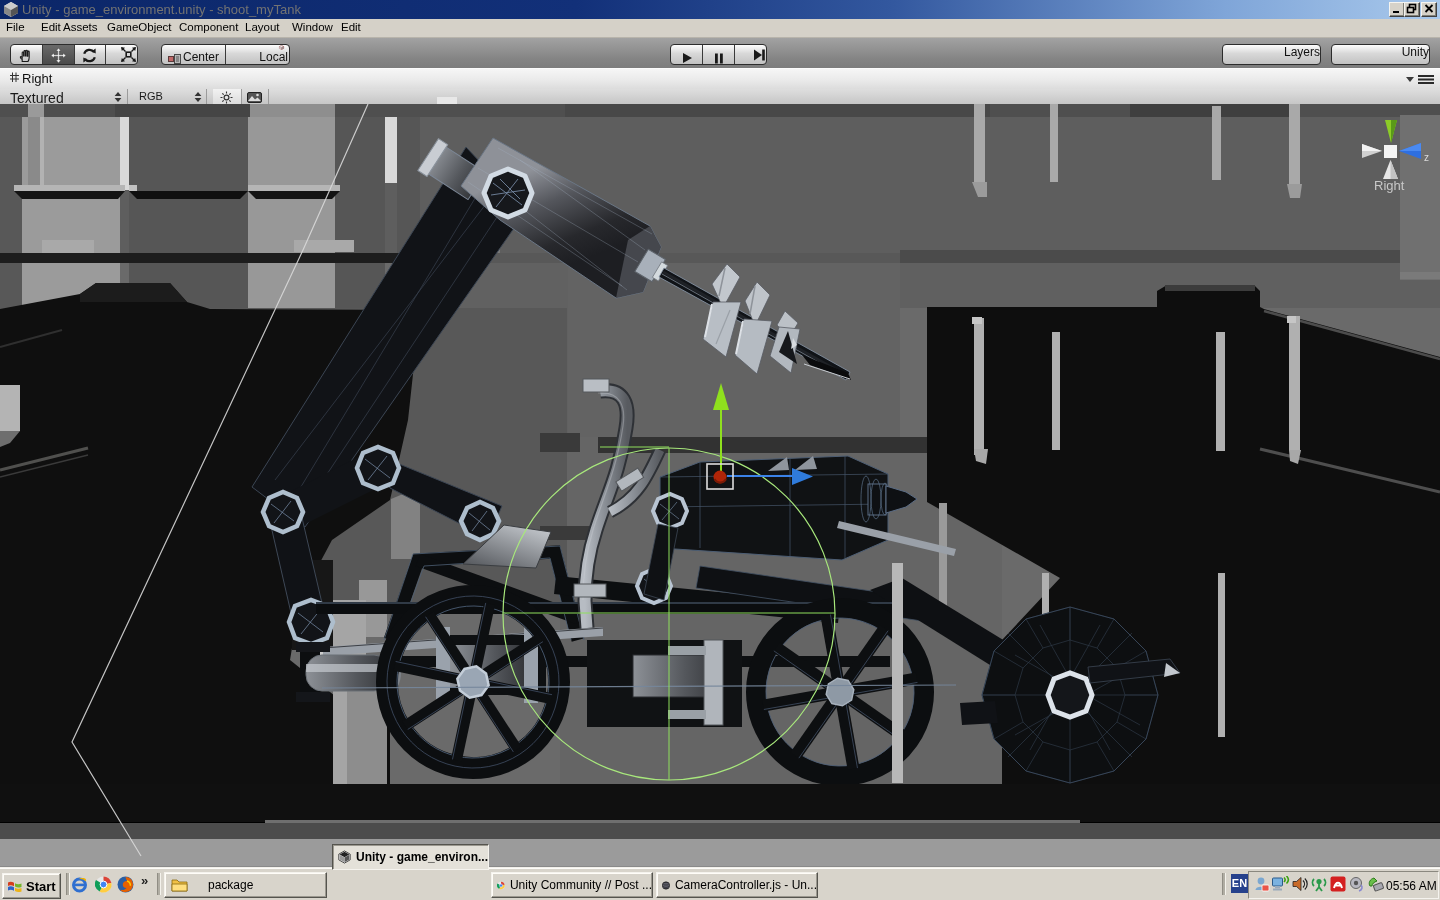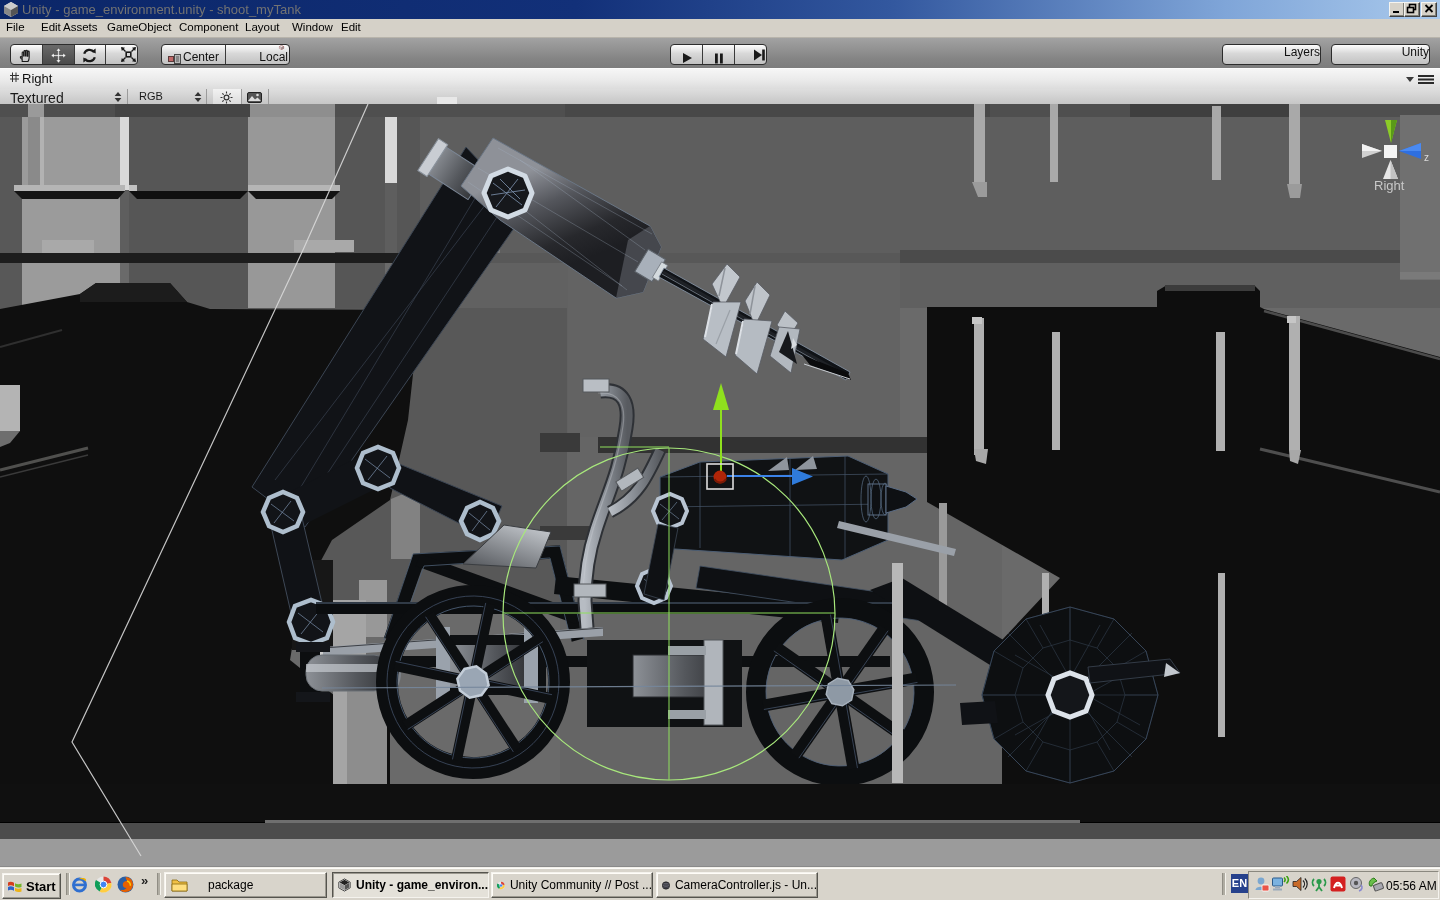--- a/index.html
+++ b/index.html
@@ -557,21 +557,21 @@
   </svg>
 <div class="abs" style="left:141px;top:873px;font-size:13px;font-weight:bold;color:#222">»</div>
 <div class="abs qsep" style="left:157px"></div>
 <div class="abs tb-btn" style="left:164px;top:872px;width:161px">
  <svg style="margin-left:6px" width="17" height="14" viewBox="0 0 17 14">
       <path d="M1,2 L6,2 L8,4 L16,4 L16,13 L1,13 Z" fill="#f0c044" stroke="#8a6a10" stroke-width="0.8"></path>
       <path d="M1,6 L16,6 L16,13 L1,13 Z" fill="#ffdf7e" stroke="#8a6a10" stroke-width="0.8"></path>
     </svg>
  <span style="margin-left:20px">package</span>
 </div>
-<div class="abs tb-btn tb-pressed" style="left:332px;top:872px;width:155px">
+<div class="abs tb-btn tb-pressed" style="left:332px;top:844px;width:155px">
  <svg style="margin-left:5px" width="15" height="14" viewBox="0 0 16 15">
       <polygon points="8,0 15,4 15,11 8,15 1,11 1,4" fill="#fff" stroke="#222" stroke-width="1"></polygon>
       <polygon points="8,1 14,4.4 8,7.8 2,4.4" fill="#222"></polygon>
       <path d="M8,8 L14,4.6 L14,10.6 L8,14 Z" fill="#555"></path>
       <path d="M8,8 L2,4.6 L2,10.6 L8,14 Z" fill="#999"></path>
     </svg>
  <span style="margin-left:5px;font-weight:bold">Unity - game_environ...</span>
 </div>
 <div class="abs tb-btn" style="left:491px;top:872px;width:160px">
  <svg style="margin-left:5px" width="15" height="15" viewBox="0 0 17 17">

